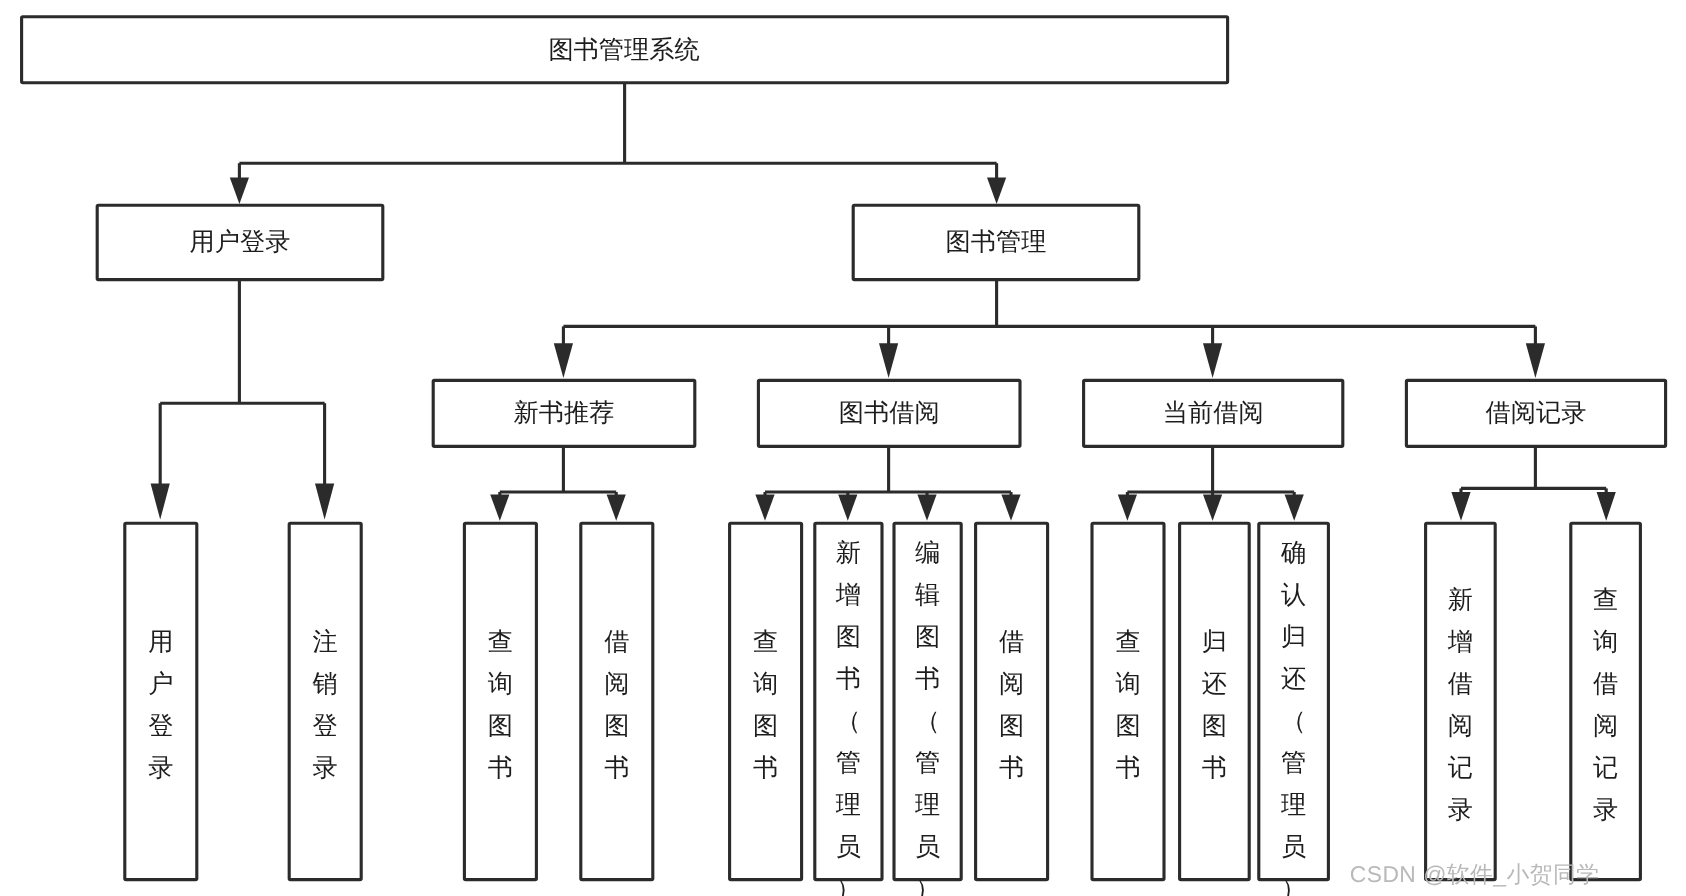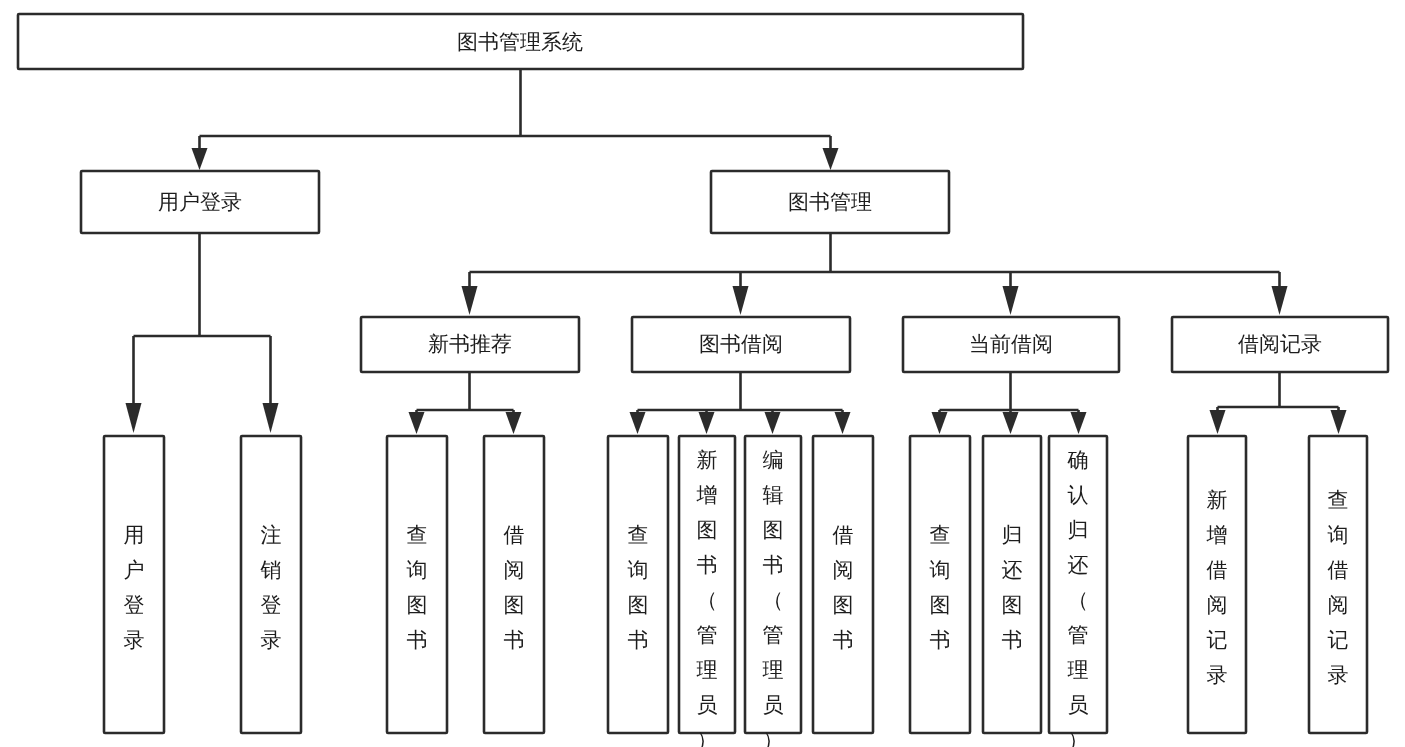--- a/index.html
+++ b/index.html
@@ -236,14 +236,15 @@
           <text class="node-label-v" x="1217" y="506.8"><tspan x="1217">新</tspan><tspan x="1217" dy="35">增</tspan><tspan x="1217" dy="35">借</tspan><tspan x="1217" dy="35">阅</tspan><tspan x="1217" dy="35">记</tspan><tspan x="1217" dy="35">录</tspan></text>
         </g>
         <g>
           <rect class="node-box" x="1309" y="436" width="58" height="297" rx="1"></rect>
           <text class="node-label-v" x="1338" y="506.8"><tspan x="1338">查</tspan><tspan x="1338" dy="35">询</tspan><tspan x="1338" dy="35">借</tspan><tspan x="1338" dy="35">阅</tspan><tspan x="1338" dy="35">记</tspan><tspan x="1338" dy="35">录</tspan></text>
         </g>
       </g>
 
   </svg>
 
+  <div class="watermark">CSDN @软件_小贺同学</div>
 
 </div>
 
 </body></html>

